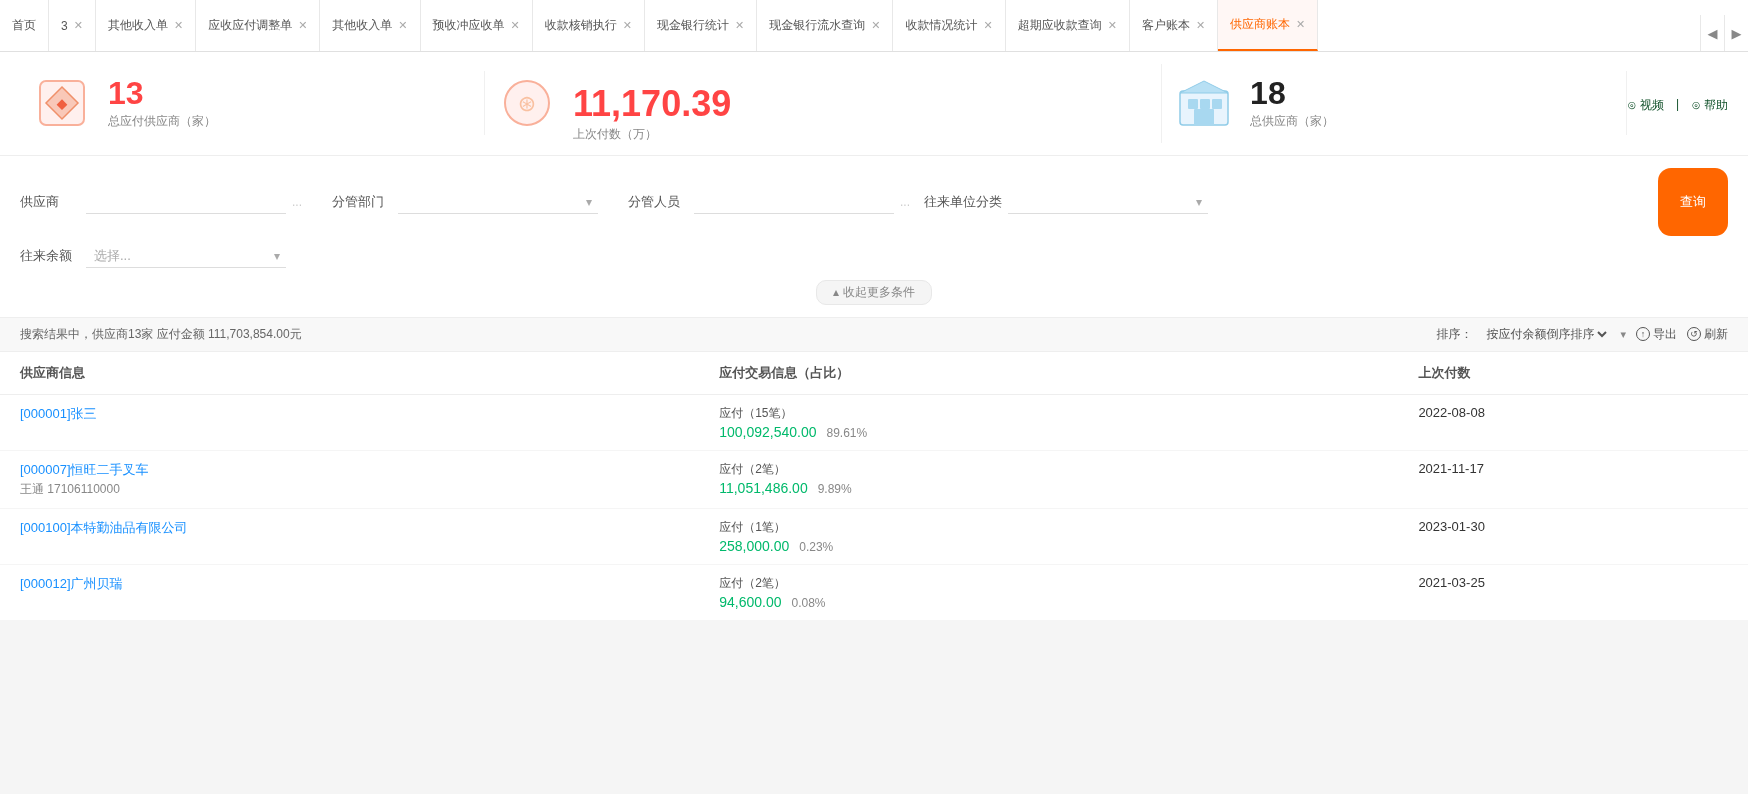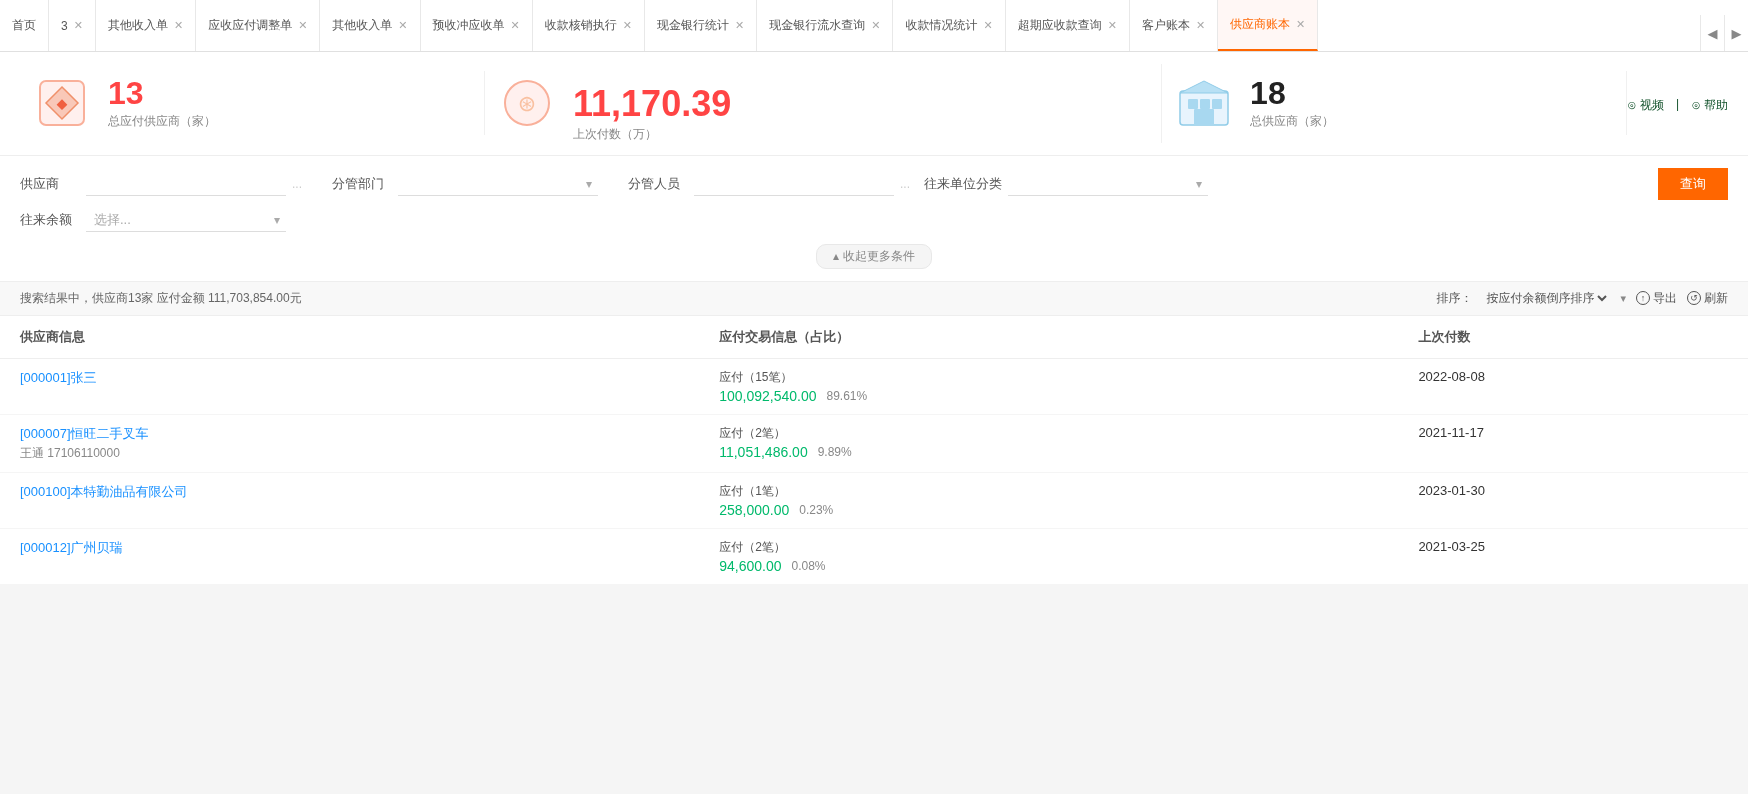--- a/index.html
+++ b/index.html
@@ -54,22 +54,22 @@
       border: none; border-bottom: 1px solid #ddd; padding: 4px 24px 4px 8px; font-size: 13px;
       min-width: 200px; outline: none; color: #333; background: transparent; cursor: pointer;
       appearance: none; position: relative;
     }
     .select-wrapper { position: relative; display: inline-block; }
     .select-wrapper::after {
       content: '▾'; position: absolute; right: 6px; top: 50%; transform: translateY(-50%);
       color: #aaa; pointer-events: none; font-size: 12px;
     }
     .btn-query {
-      background: #f60; color: #fff; border: none; padding: 7px 22px; font-size: 13px;
-      border-radius: 0; cursor: pointer; margin-left: auto;
+      background: #f60; color: #fff; border: none; padding: 25px 22px; font-size: 13px;
+      border-radius: 13px; cursor: pointer; margin-left: auto;
     }
     .collapse-bar {
       text-align: center; padding: 4px 0;
     }
     .collapse-btn {
       display: inline-flex; align-items: center; gap: 4px; font-size: 12px; color: #888;
       background: #f5f5f5; border: 1px solid #e8e8e8; padding: 3px 16px; border-radius: 10px;
       cursor: pointer;
     }
 
@@ -100,21 +100,21 @@
     .data-table td {
       padding: 10px 20px; font-size: 13px; color: #333; border-bottom: 1px solid #f5f5f5;
       vertical-align: top;
     }
     .data-table tr.highlighted td { background: #fff3ee; }
     .supplier-link { color: #1890ff; cursor: pointer; text-decoration: none; }
     .supplier-sub { color: #888; font-size: 12px; margin-top: 2px; }
     .amount-green { color: #00b96b; font-size: 14px; font-weight: 500; cursor: pointer; }
     .tx-count { color: #555; font-size: 12px; margin-bottom: 2px; }
     .tx-percent { color: #888; font-size: 12px; padding-left: 10px; }
-    .tx-row { display: flex; align-items: center; gap: 0; }
+    .tx-row { display: flex; align-items: flex-end; gap: 0; }
   </style>
 </head>
 <body>
 
 <div class="top-nav">
 
   <div class="nav-tab">
     <span>首页</span>
   </div>
   <div class="nav-tab">

